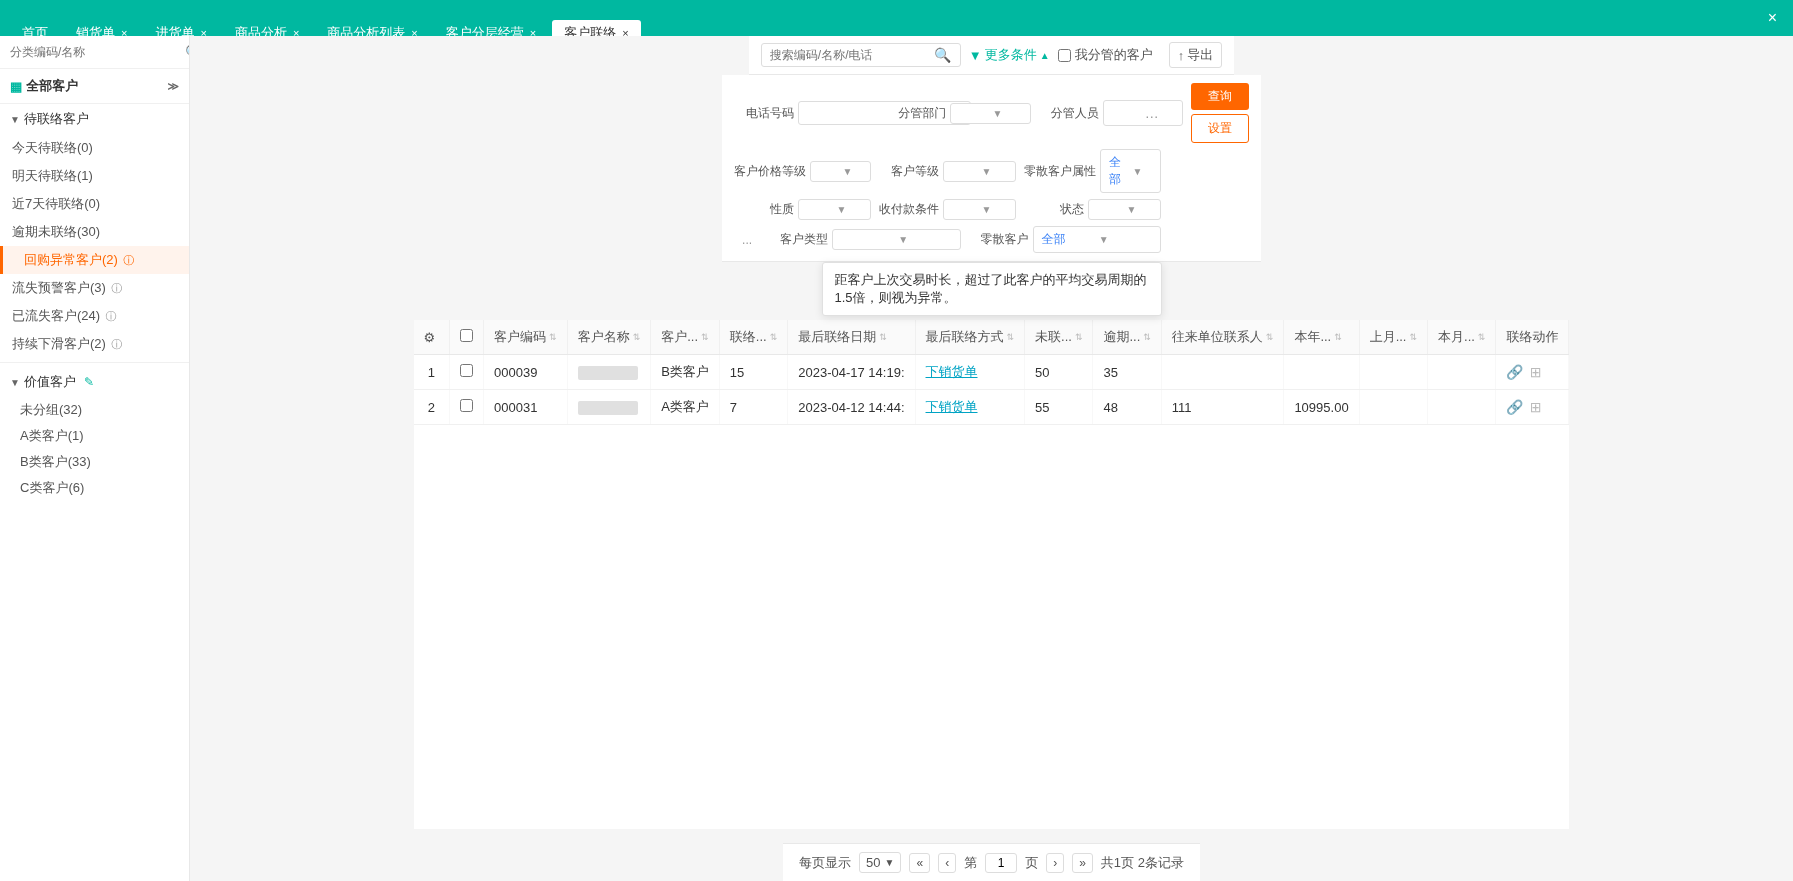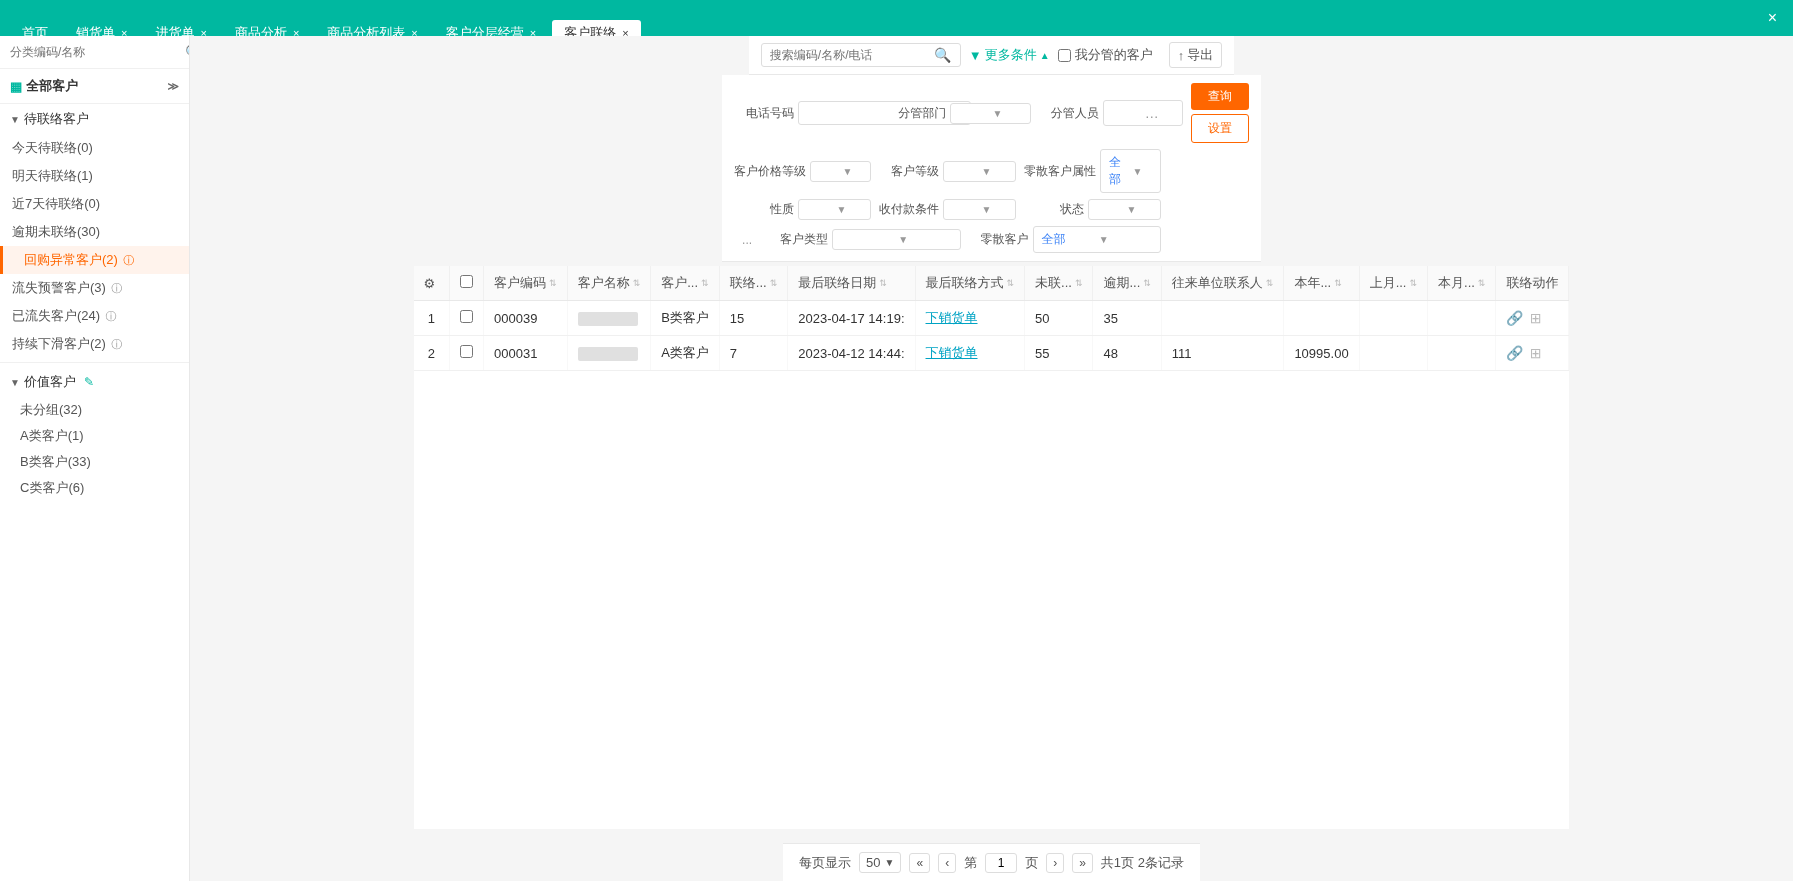--- a/index.html
+++ b/index.html
@@ -588,20 +588,23 @@
           <span class="filter-label">零散客户</span>
           <div class="filter-select">
             <span>全部</span>
             <span class="chevron">▼</span>
           </div>
         </div>
         <div style="width:80px;"></div>
       </div>
     </div>
 
+    <div class="tooltip-box" style="position:relative;left:0;top:0;margin:0 0 0 0;display:inline-block;">
+      <span>距客户上次交易时长，超过了此客户的平均交易周期的1.5倍，则视为异常。</span>
+    </div>
 
     <div class="table-container">
       <table class="data-table">
         <thead>
           <tr>
             <th class="th-gear">⚙</th>
             <th><input type="checkbox" style=""></th>
             <th>
                 <div class="th-sort">
                   <span>客户编码</span>

